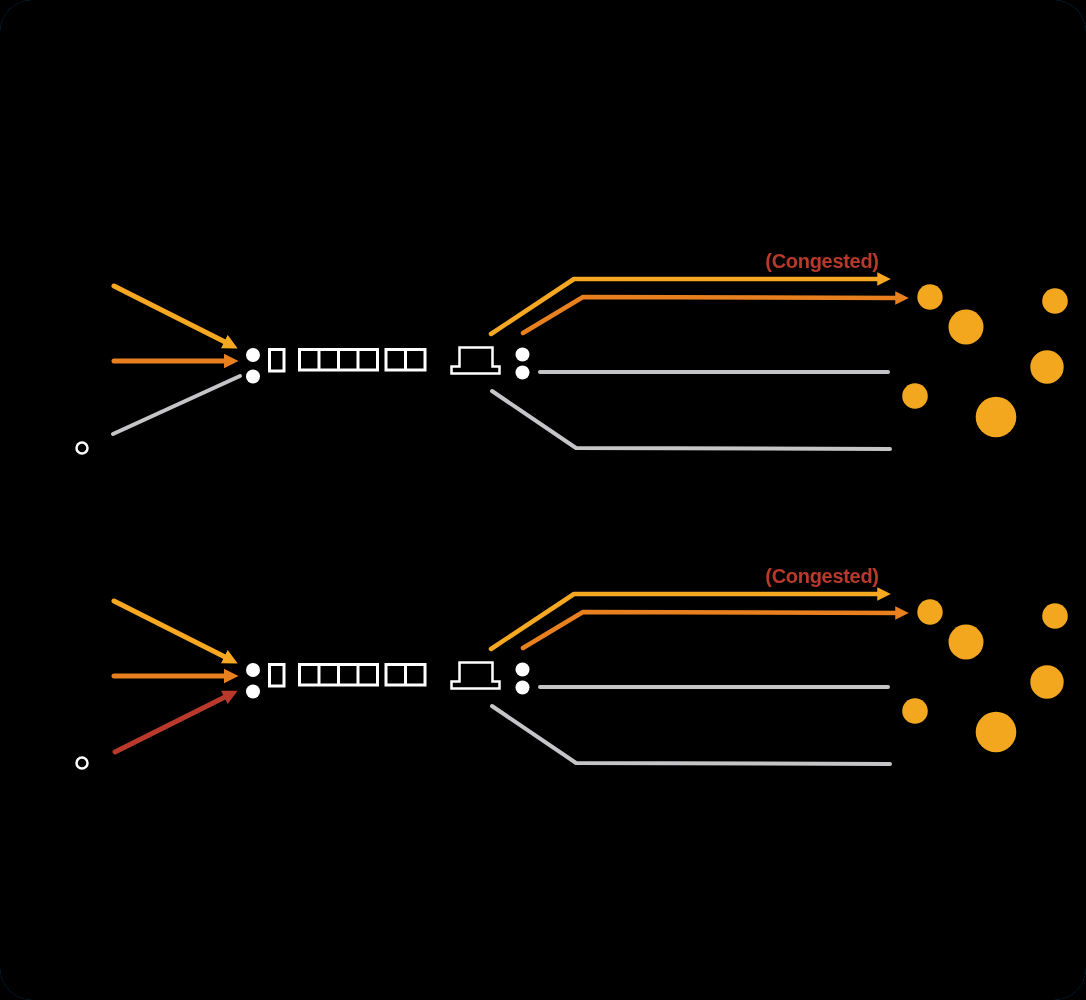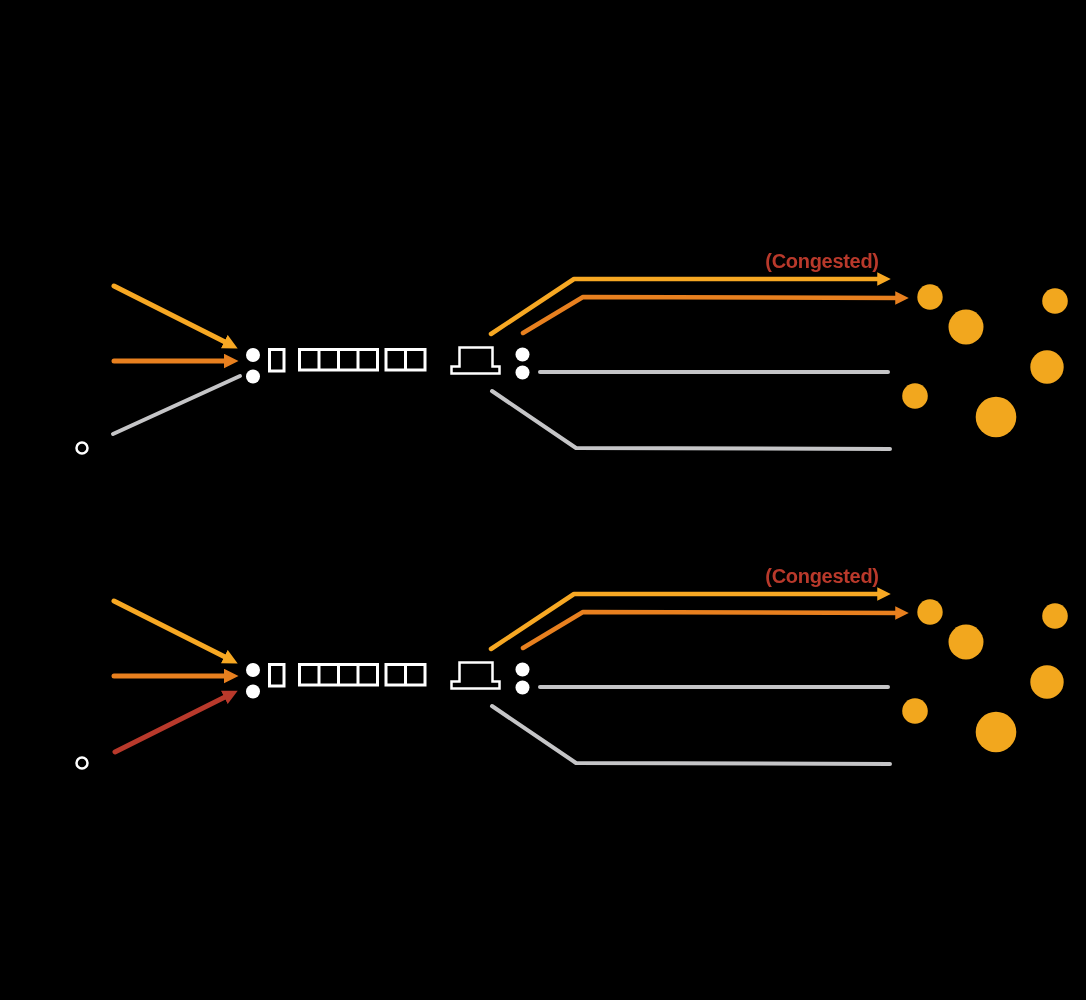--- a/index.html
+++ b/index.html
@@ -7,20 +7,21 @@
     padding: 0;
     background: #000000;
   }
   #stage {
     position: relative;
     width: 1086px;
     height: 1000px;
     background: #0369a1;
     overflow: hidden;
     font-family: "Liberation Sans", sans-serif;
+    border-radius: 32px;
   }
   #diagram {
     position: absolute;
     inset: 0;
   }
   text.congested {
     font-family: "Liberation Sans", sans-serif;
     font-weight: bold;
     font-size: 20px;
     letter-spacing: -0.3px;

